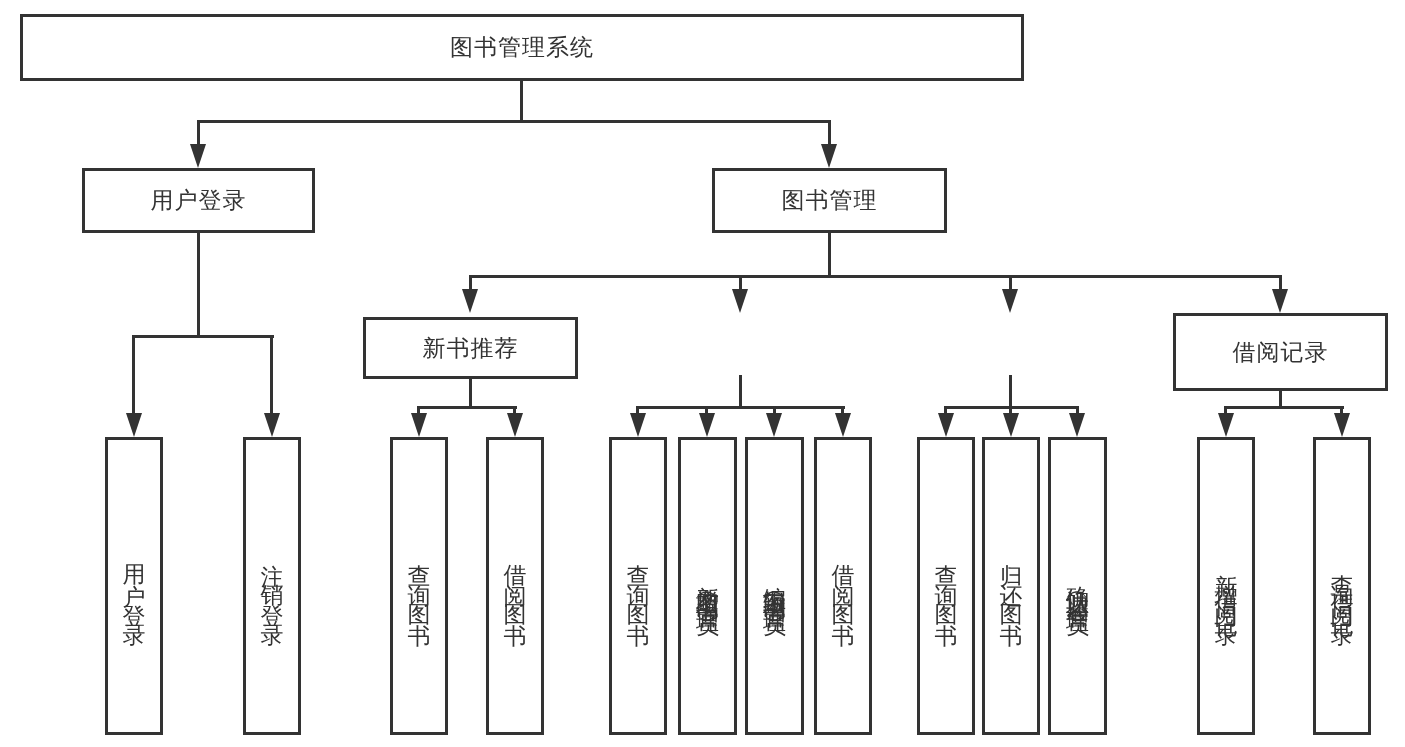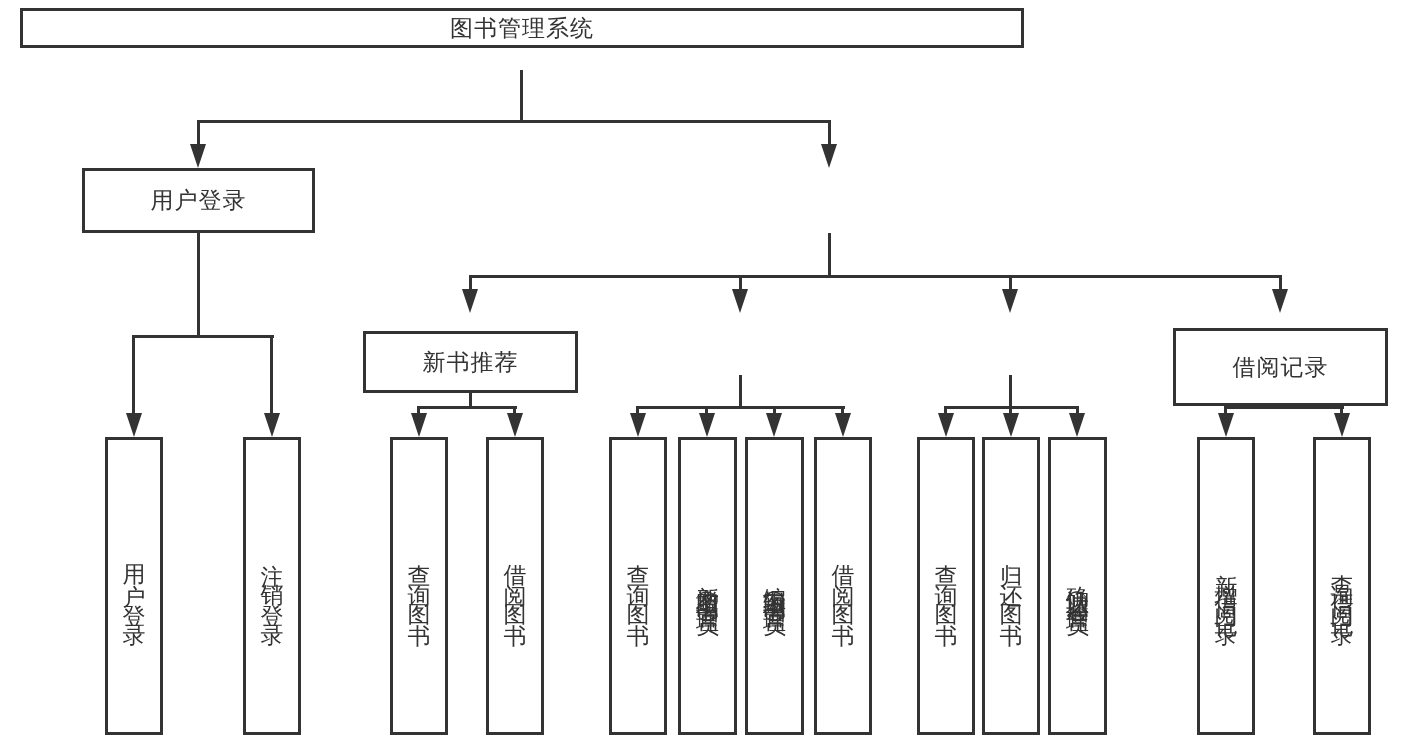--- a/index.html
+++ b/index.html
@@ -106,32 +106,35 @@
   <div class="vl" style="left:1076px;top:406px;height:10px"></div>
   <div class="arr" style="left:1069px;top:413px"></div>
 
   <div class="vl" style="left:1279px;top:375px;height:31px"></div>
   <div class="hl" style="left:1224px;top:406px;width:120px"></div>
   <div class="vl" style="left:1224px;top:406px;height:10px"></div>
   <div class="arr" style="left:1218px;top:413px"></div>
   <div class="vl" style="left:1340px;top:406px;height:10px"></div>
   <div class="arr" style="left:1334px;top:413px"></div>
 
-  <div class="node" style="left:20px;top:8px;width:1004px;height:40px">
+  <div class="node" style="left:20px;top:14px;width:1004px;height:67px">
     <span>图书管理系统</span>
   </div>
 
   <div class="node" style="left:82px;top:168px;width:233px;height:65px">
     <span>用户登录</span>
   </div>
+  <div class="node" style="left:712px;top:168px;width:235px;height:65px">
+    <span>图书管理</span>
+  </div>
 
-  <div class="node" style="left:363px;top:331px;width:215px;height:62px">
+  <div class="node" style="left:363px;top:317px;width:215px;height:62px">
     <span>新书推荐</span>
   </div>
-  <div class="node" style="left:1173px;top:328px;width:215px;height:78px">
+  <div class="node" style="left:1173px;top:313px;width:215px;height:78px">
     <span>借阅记录</span>
   </div>
 
   <div class="vnode gap-lg" style="left:105px">
     <span>用户登录</span>
   </div>
   <div class="vnode gap-lg" style="left:243px">
     <span>注销登录</span>
   </div>
 

